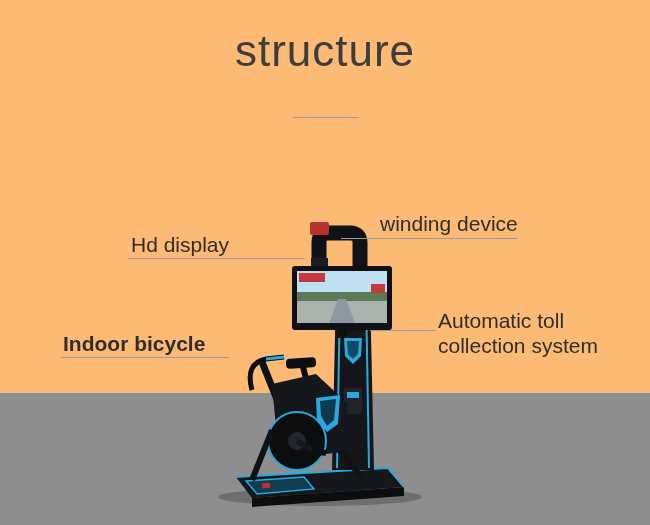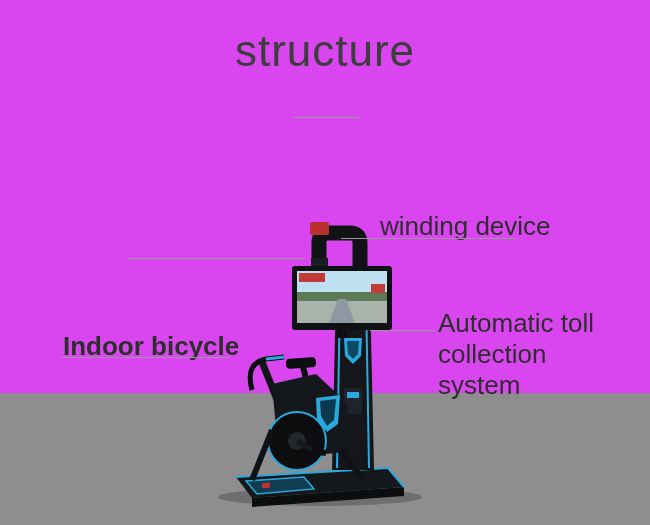--- a/index.html
+++ b/index.html
@@ -3,21 +3,21 @@
 <meta charset="utf-8">
 <style>
   * { margin: 0; padding: 0; box-sizing: border-box; }
   html, body { width: 650px; height: 525px; }
   body { font-family: "Liberation Sans", sans-serif; background: #ffffff; overflow: hidden; }
 
   .stage {
     position: relative;
     width: 650px;
     height: 525px;
-    background: #d946ef;
+    background: #fdba74;
     overflow: hidden;
   }
 
   .floor {
     position: absolute;
     left: 0; right: 0; bottom: 0;
     height: 132px;
     background: #8e8e8e;
   }
 
@@ -37,21 +37,21 @@
     position: absolute;
     top: 117px;
     left: 293px;
     width: 66px;
     height: 1px;
     background: #9a9a9a;
   }
 
   .callout {
     position: absolute;
-    font-size: 26px;
+    font-size: 21px;
     color: #2e2e2e;
     line-height: 1.2;
     white-space: nowrap;
   }
   .callout.wrap { white-space: normal; }
 
   .leader {
     position: absolute;
     height: 1px;
     background: #9a9a9a;
@@ -130,20 +130,21 @@
       <line x1="297" y1="441" x2="316" y2="452" stroke="#15181c" stroke-width="5"></line>
       <rect x="312" y="449" width="14" height="6" fill="#0b0d0f" transform="rotate(8 319 452)"></rect>
       <line x1="272" y1="430" x2="252" y2="480" stroke="#101216" stroke-width="6"></line>
       <line x1="340" y1="450" x2="362" y2="478" stroke="#101216" stroke-width="6"></line>
     </g>
   </svg>
 
   <div class="callout" id="label-winding" style="left:380px; top:211px;">winding device</div>
   <div class="leader" style="left:341px; top:238px; width:176px;"></div>
 
+  <div class="callout" id="label-hd" style="left:131px; top:232px;">Hd display</div>
   <div class="leader" style="left:128px; top:258px; width:177px;"></div>
 
   <div class="callout wrap" id="label-auto-toll" style="left:438px; top:308px;">Automatic toll collection system</div>
   <div class="leader" style="left:370px; top:330px; width:66px;"></div>
 
   <div class="callout" id="label-bike" style="left:63px; top:331px;font-weight:bold;">Indoor bicycle</div>
   <div class="leader" style="left:61px; top:357px; width:168px;"></div>
 
 </div>
 

